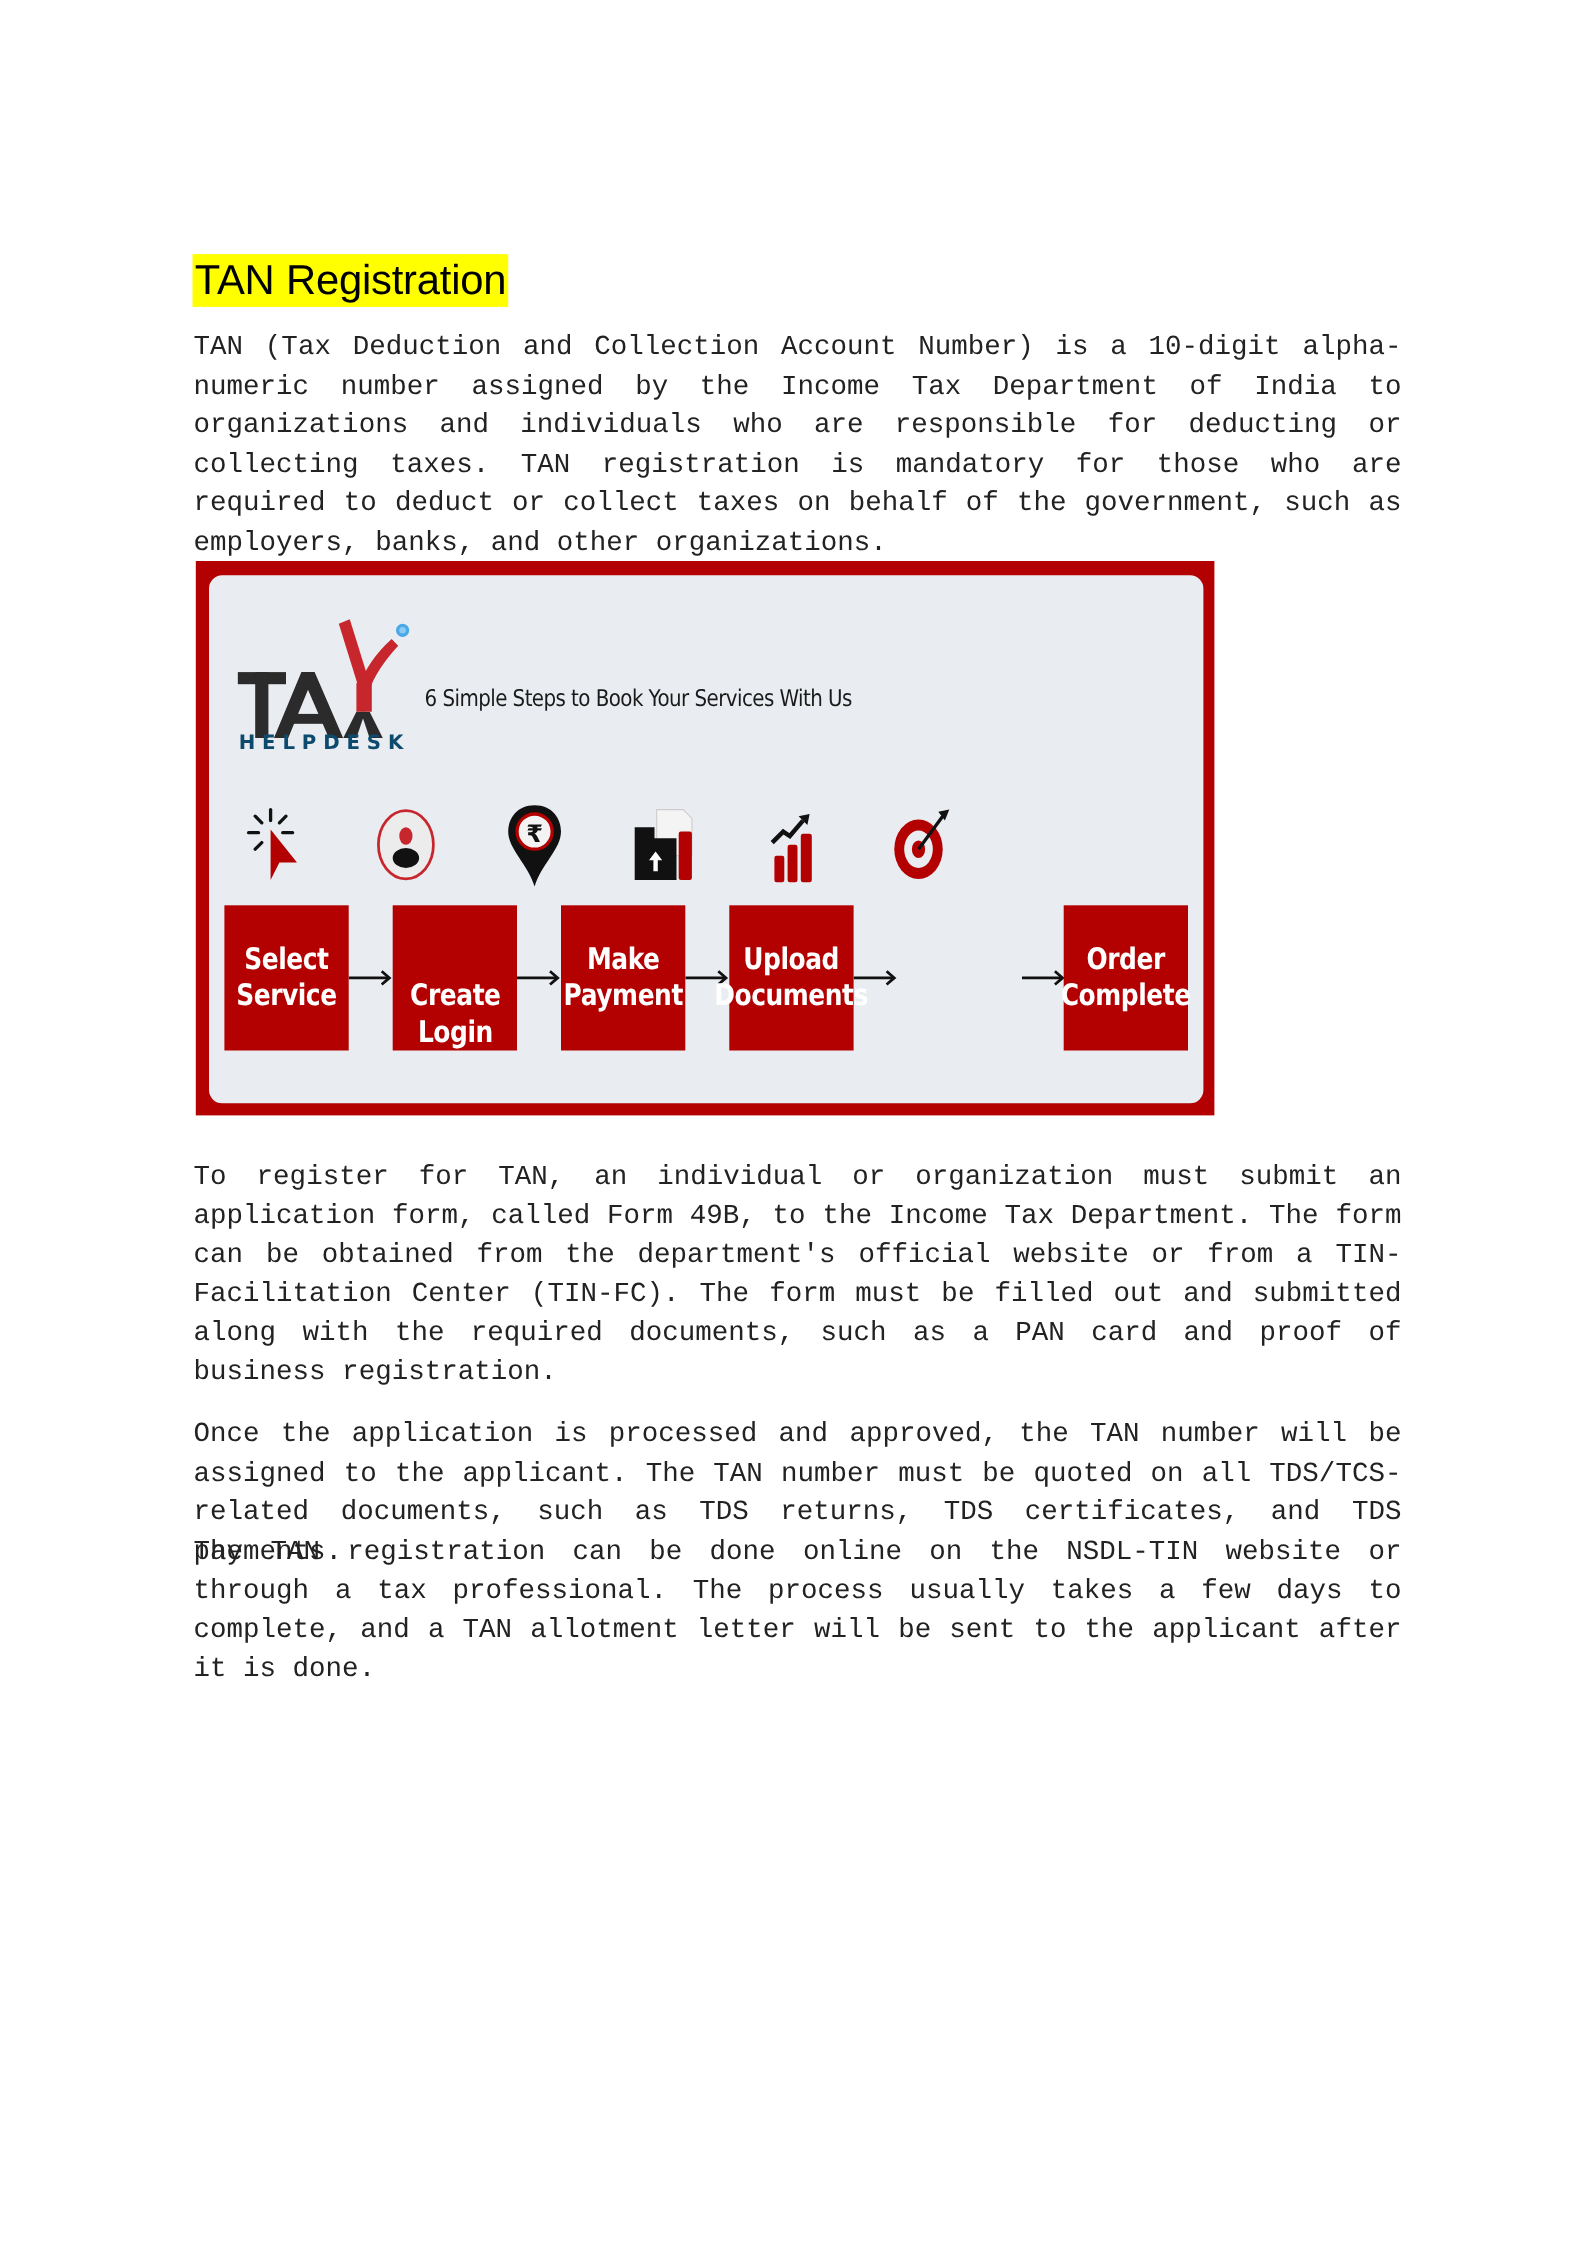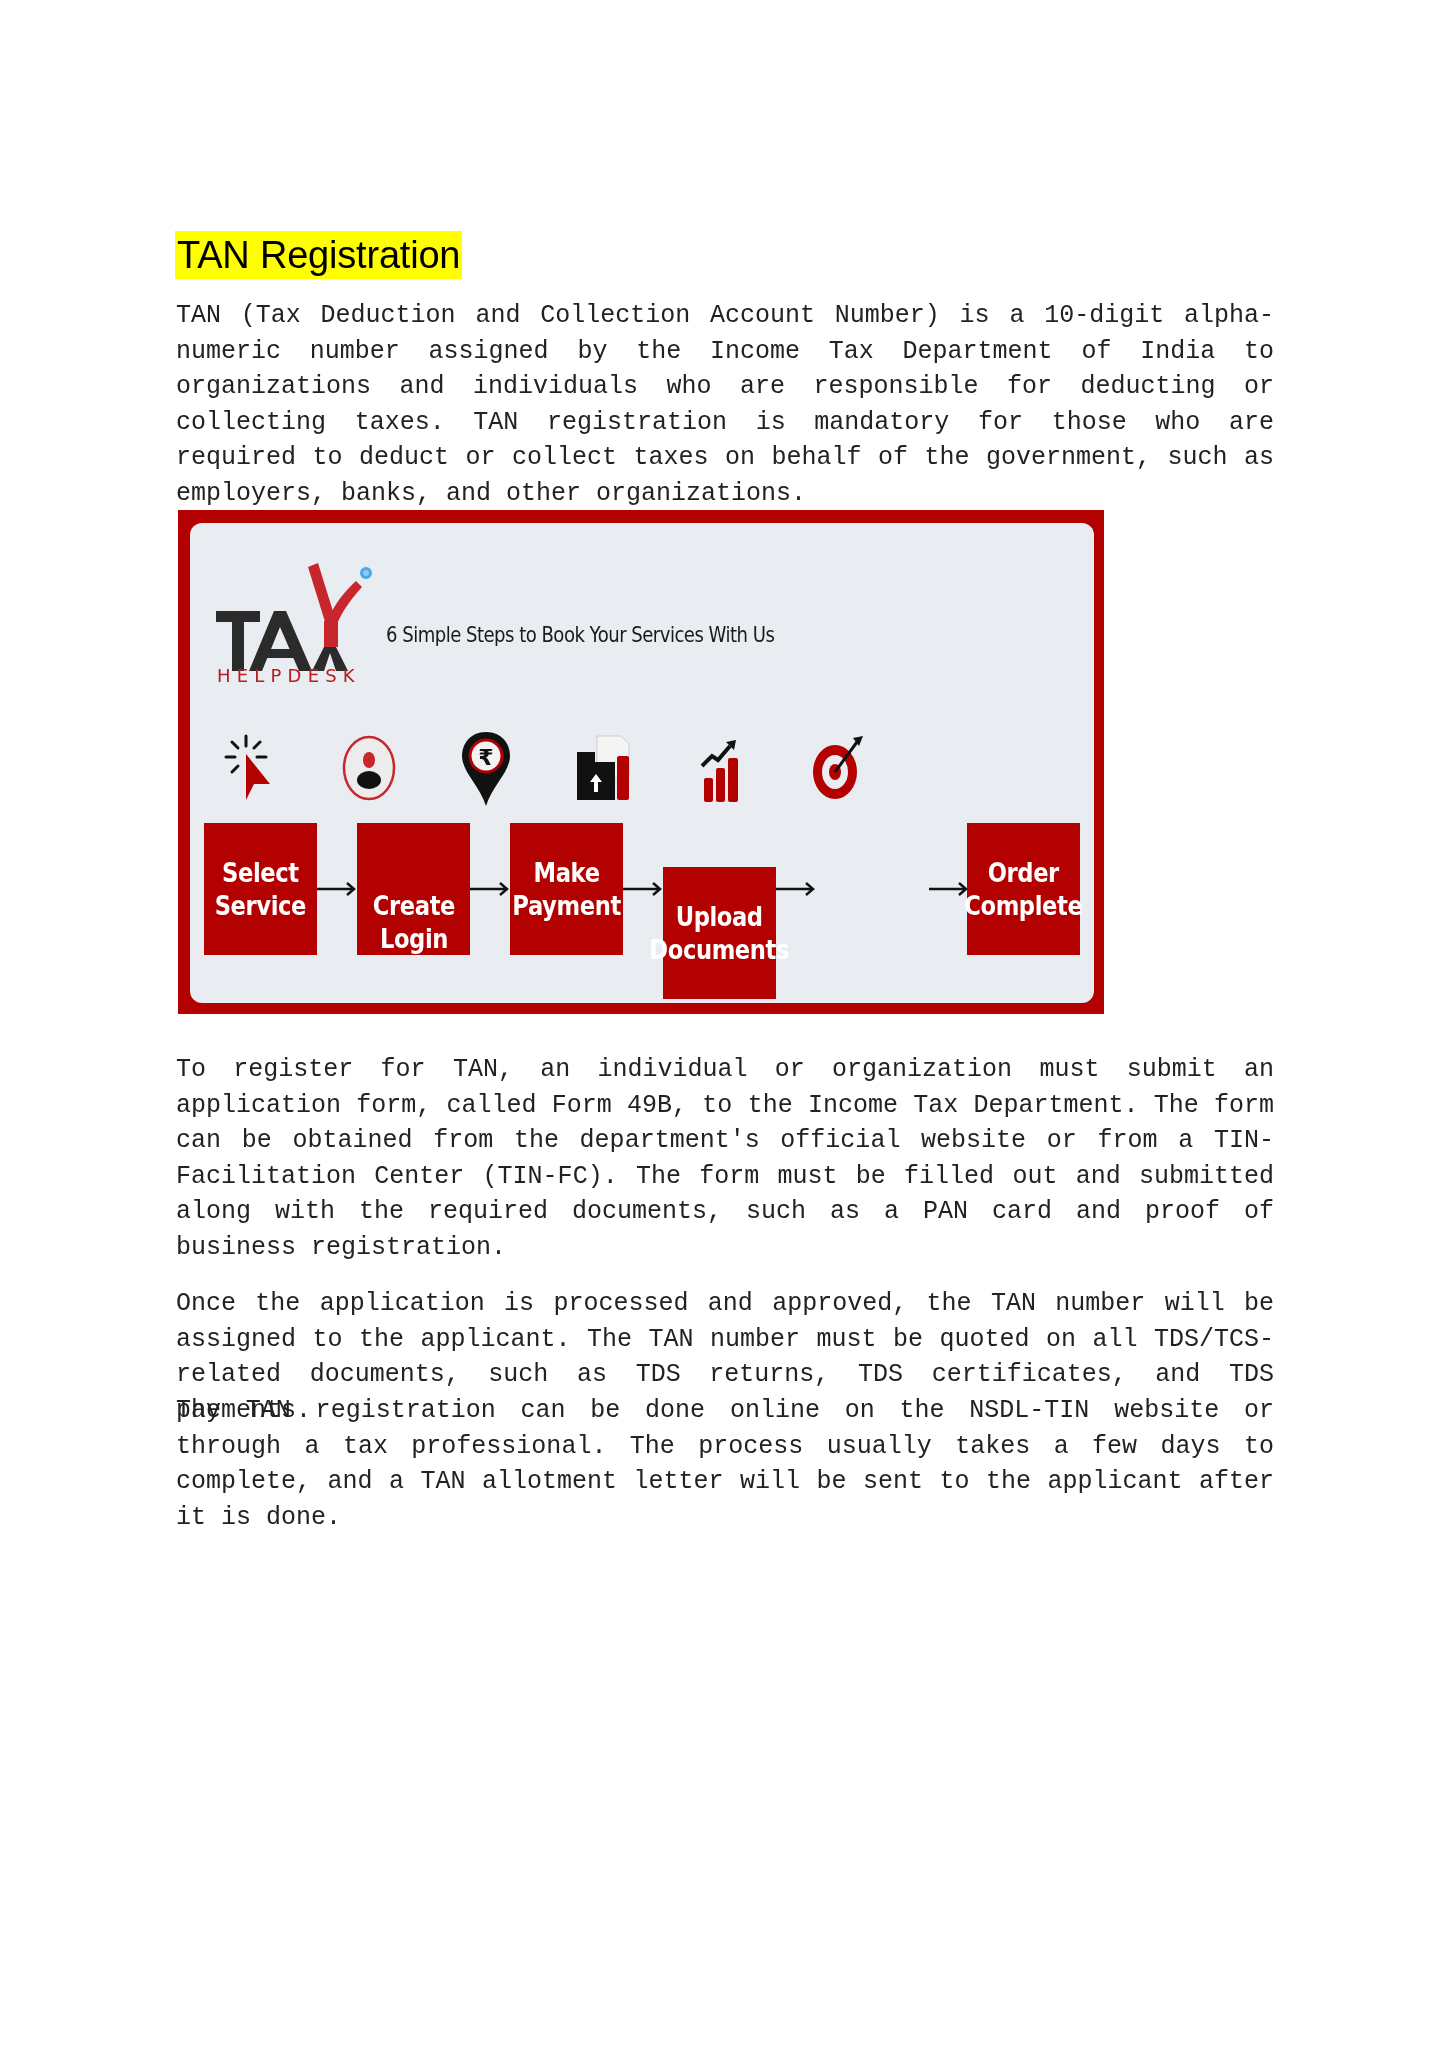--- a/index.html
+++ b/index.html
@@ -69,24 +69,24 @@
       top: 38px;
       width: 160px;
       height: 140px;
     }
     .logo svg { display: block; }
     .helpdesk {
       position: absolute;
       left: 27px;
       top: 143px;
       font-family: "DejaVu Sans", sans-serif;
-      font-weight: normal;
+      font-weight: bold;
       font-size: 18px;
       letter-spacing: 6.2px;
-      color: #b91c1c;
+      color: #0c4a6e;
       line-height: 20px;
     }
     .tagline {
       position: absolute;
       left: 196px;
       top: 100px;
       font-family: "DejaVu Sans", sans-serif;
       font-size: 21px;
       color: #1a1a1a;
       letter-spacing: -0.6px;
@@ -237,21 +237,21 @@
       <div>
           <span>Make</span>
           <span>Payment</span>
         </div>
     </div>
     <svg class="arrow" style="left:433px;" viewBox="0 0 40 16">
       <line x1="0" y1="8" x2="36" y2="8" stroke="#111" stroke-width="2.5"></line>
       <polyline points="30,2 37,8 30,14" fill="none" stroke="#111" stroke-width="2.5"></polyline>
     </svg>
 
-    <div class="step-box" style="left:473px;margin-top:44px;">
+    <div class="step-box" style="left:473px;">
       <div>
           <span>Upload</span>
           <span>Documents</span>
         </div>
     </div>
     <svg class="arrow" style="left:586px;" viewBox="0 0 40 16">
       <line x1="0" y1="8" x2="36" y2="8" stroke="#111" stroke-width="2.5"></line>
       <polyline points="30,2 37,8 30,14" fill="none" stroke="#111" stroke-width="2.5"></polyline>
     </svg>
 

